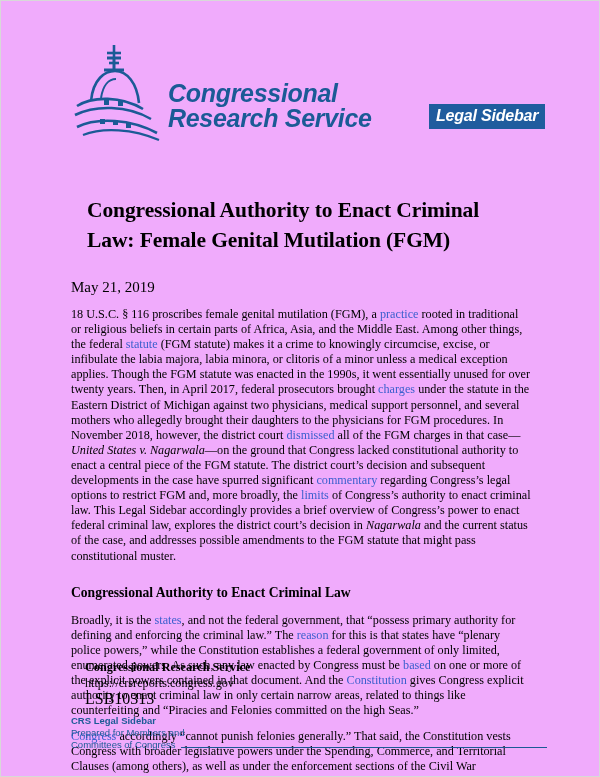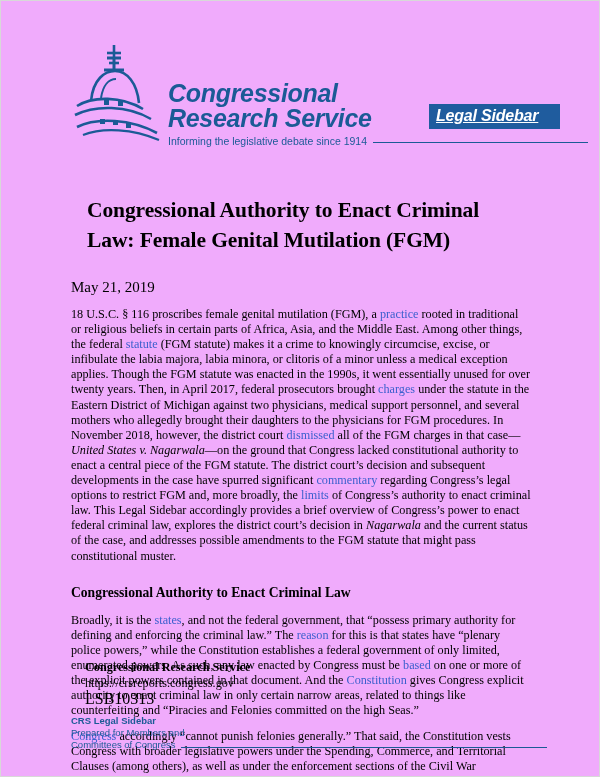--- a/index.html
+++ b/index.html
@@ -78,24 +78,23 @@
     position: absolute;
     left: 428px;
     top: 103px;
     background: #1f5c9e;
     color: #ffffff;
     font-family: "Liberation Sans", sans-serif;
     font-weight: bold;
     font-style: italic;
     font-size: 16px;
     line-height: 16px;
-    padding: 4px 22px 5px 7px;
+    padding: 4px 7px 5px 7px;
     letter-spacing: -0.2px;
     white-space: nowrap;
-    text-decoration: underline;
   }
 
   
   .content {
     position: absolute;
     left: 70px;
     top: 178px;
     width: 460px;
   }
   h1.doc-title {
@@ -227,24 +226,20 @@
           <rect x="55" y="80" width="5" height="5"></rect>
         </g>
       </svg>
     </div>
 
     <div class="brand">
       <div class="brand-line">Congressional</div>
       <div class="brand-line">Research Service</div>
     </div>
 
-    <div class="tagline-row">
-      <div class="tagline">Informing the legislative debate since 1914</div>
-      <div class="tagline-rule"></div>
-    </div>
   </div>
 
   <div class="sidebar-badge">Legal Sidebar</div>
 
   <div class="content">
 
     <h1 class="doc-title">Congressional Authority to Enact Criminal Law: Female Genital Mutilation (FGM)</h1>
 
     <div class="doc-date">May 21, 2019</div>
 

